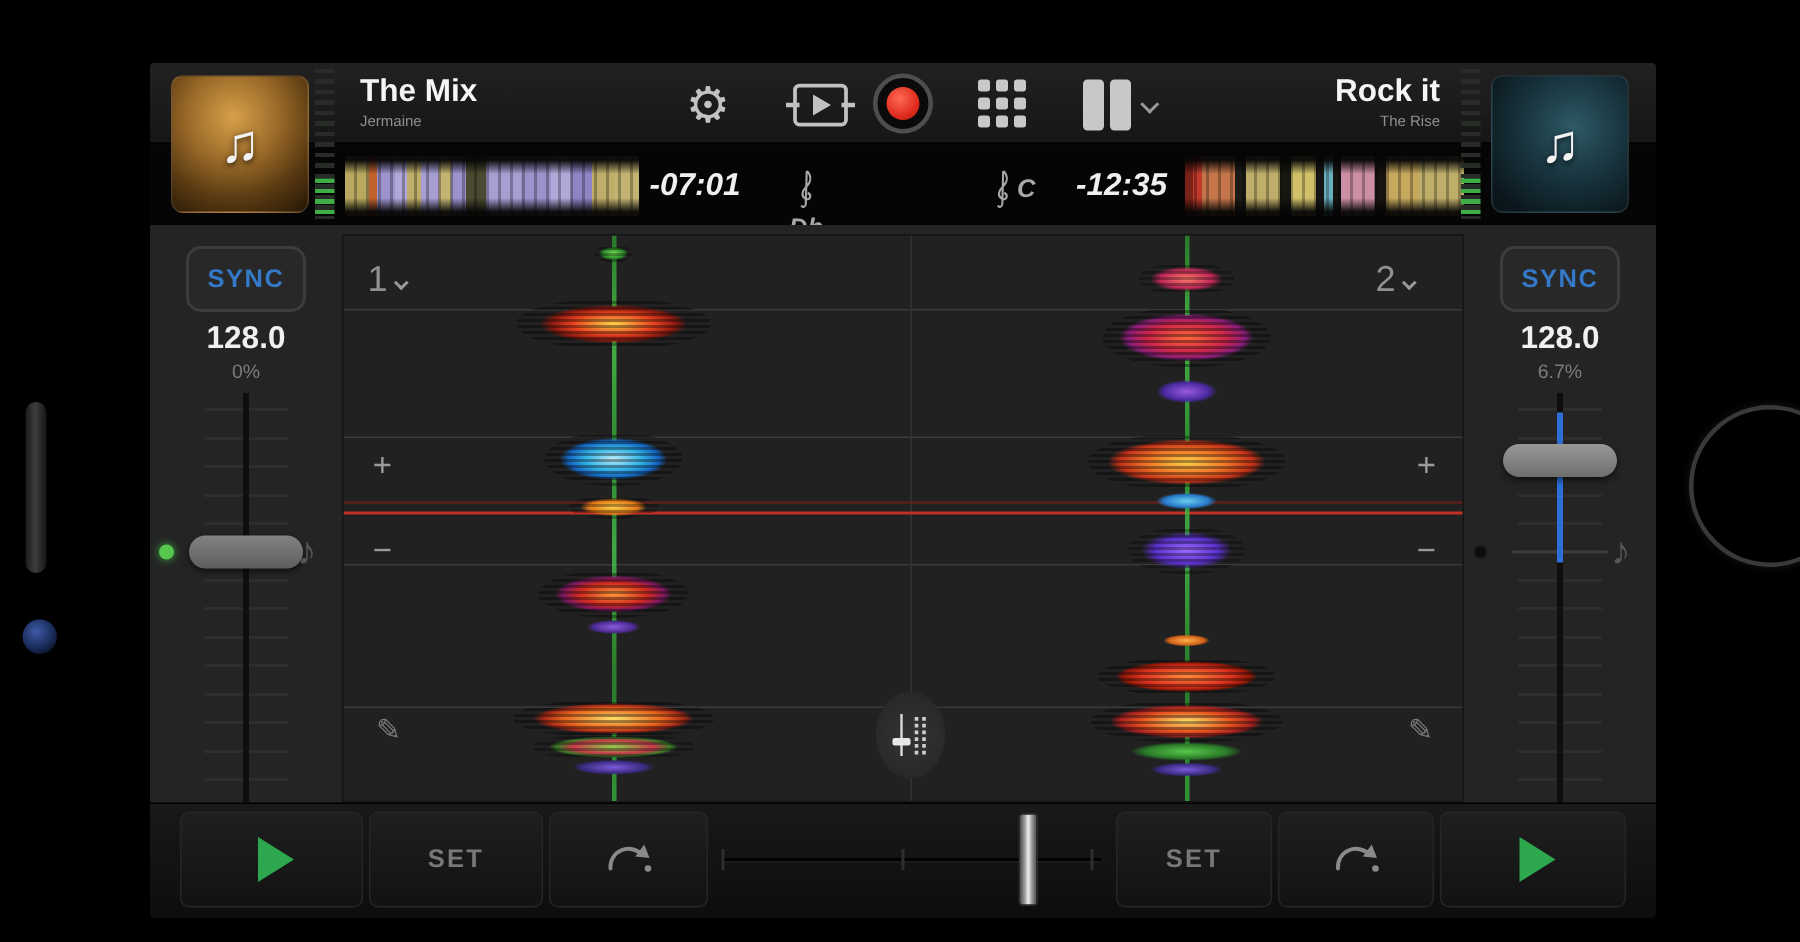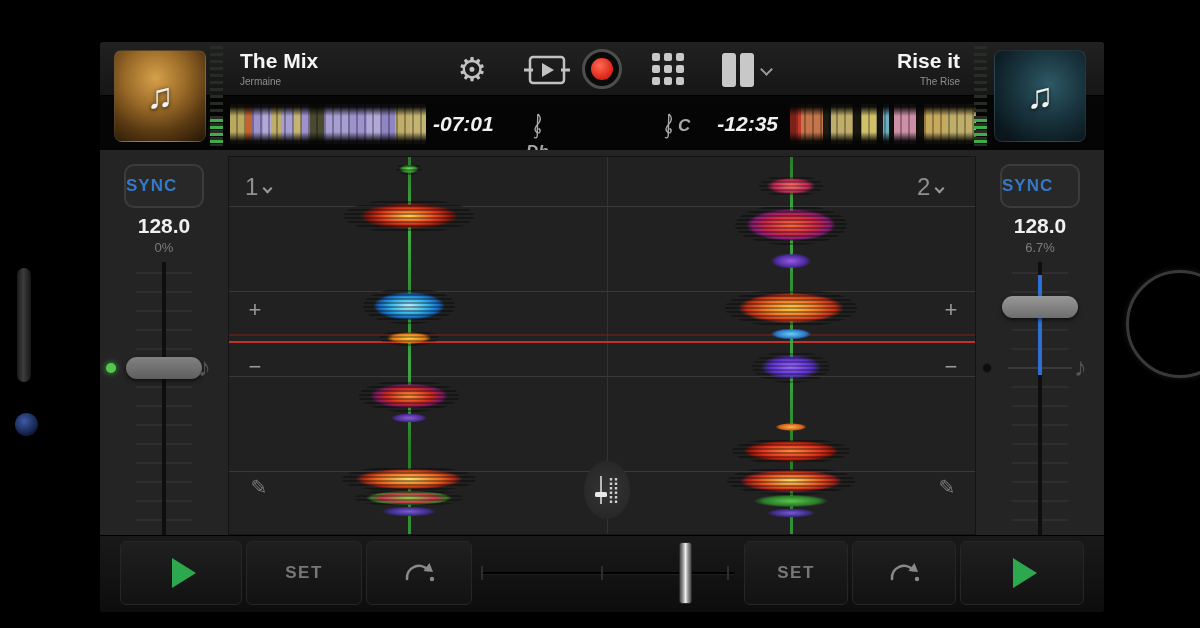--- a/index.html
+++ b/index.html
@@ -82,21 +82,21 @@
   #time-right { left:600px; width:78px; text-align:right; }
   .key-label { top:16px; font-size:17px; color:#a8a8a8; font-weight:bold; display:flex; align-items:center; gap:3px; }
   #key-left { left:426px;flex-direction:column; }
   #key-right { left:562px; }
 
   
   #deck-area { left:0; top:108px; width:1004px; height:385px; background:#242424; }
   .side-panel { top:0; width:128px; height:385px; background:#242424; }
   #panel-left { left:0; } #panel-right { left:876px; }
   .sync-btn { left:24px; top:14px; width:80px; height:44px; border:2px solid #3c3c3c; border-radius:10px;
-    color:#3478c8; font-size:17px; font-weight:bold; letter-spacing:1px; line-height:40px;
+    color:#3478c8; font-size:17px; font-weight:bold; letter-spacing:1px; text-align:center; line-height:40px;
     background:rgba(255,255,255,.02); }
   .bpm { left:0; top:64px; width:128px; text-align:center; font-size:21px; font-weight:bold; color:#f0f0f0; }
   .pct { left:0; top:90px; width:128px; text-align:center; font-size:13px; color:#7c7c7c; }
   .slider { left:0; top:112px; width:128px; height:273px; }
   .slider .ticks { position:absolute; left:36px; top:10px; width:56px; height:260px;
     background:repeating-linear-gradient(180deg,#2e2e2e 0 2px,rgba(0,0,0,0) 2px 19px); }
   .slider .centerline { position:absolute; left:32px; top:105px; width:64px; height:2px; background:#3a3a3a; }
   .slider .track { position:absolute; left:62px; top:0; width:4px; height:273px; background:#0e0e0e; }
   .slider .handle { position:absolute; left:26px; width:76px; height:22px; border-radius:11px;
     background:linear-gradient(180deg,#828282,#5e5e5e); box-shadow:0 2px 4px rgba(0,0,0,.6); }
@@ -202,21 +202,21 @@
         <span></span>
     </div>
 
     <div class="abs" id="layout-btn">
       <div class="bar b1"></div>
       <div class="bar b2"></div>
       <i class="chev"></i>
     </div>
 
     <div class="abs" id="track-right">
-      <div class="track-title">Rise it</div>
+      <div class="track-title">Rock it</div>
       <div class="track-artist">The Rise</div>
     </div>
     <div class="abs meter" id="meter-right"></div>
     <div class="abs album" id="album-right">
       <span>♫</span>
     </div>
 
     <div class="abs" id="strip-row">
       <div class="abs strip" id="strip-left"></div>
       <div class="abs time-label" id="time-left">-07:01</div>

